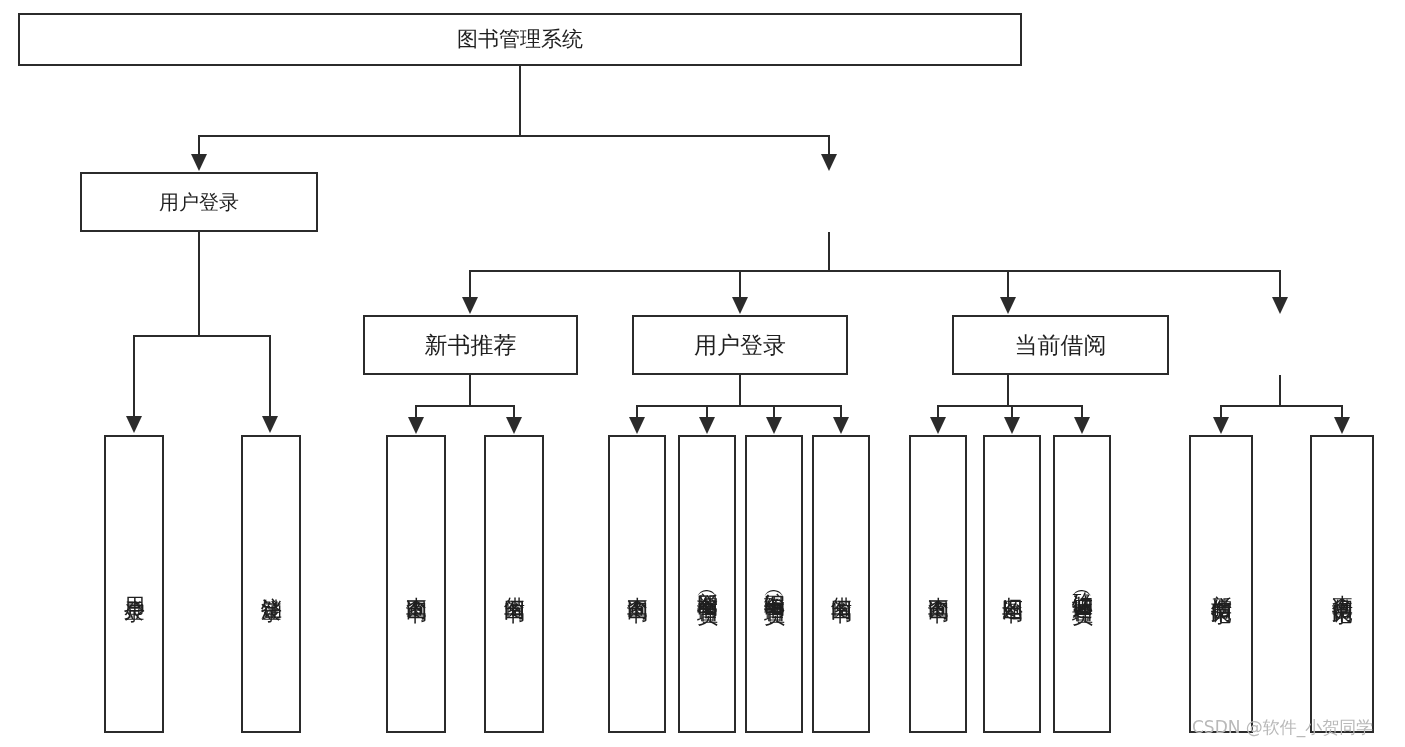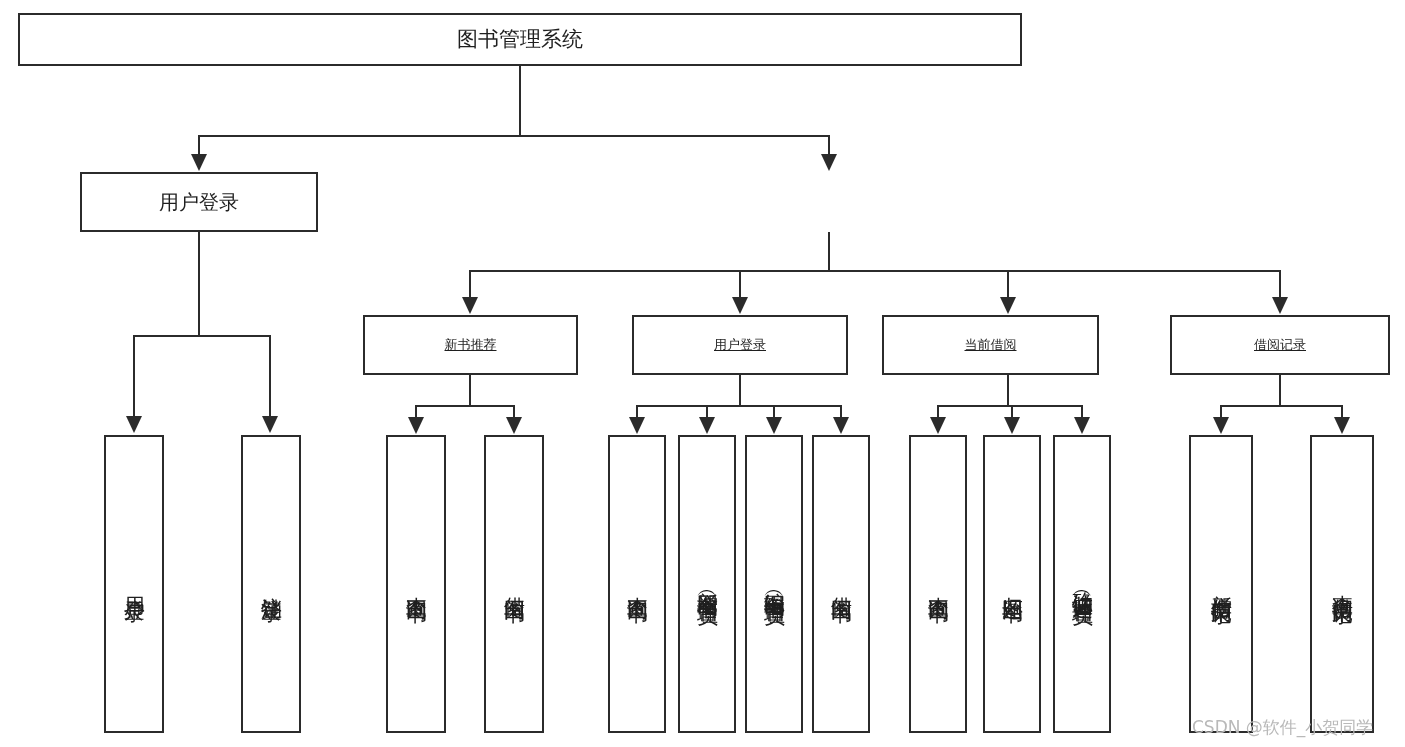--- a/index.html
+++ b/index.html
@@ -28,21 +28,21 @@
     justify-content: center;
   }
   .node .label {
     color: #1f1f1f;
     text-align: right;
     line-height: 1.25;
     white-space: nowrap;
   }
   .node.root .label  { font-size: 21px; }
   .node.lvl1 .label  { font-size: 20px; }
-  .node.lvl2 .label  { font-size: 13px; text-decoration: underline; }
+  .node.lvl2 .label  { font-size: 23px; }
 
   
   .node.leaf {
     align-items: center;
     justify-content: center;
   }
   .node.leaf .label {
     writing-mode: vertical-rl;
     text-orientation: upright;
     font-size: 21px;
@@ -118,25 +118,22 @@
   <div class="arrow" style="left:1000px; top:297px;"></div>
   <div class="vline" style="left:1279px; top:270px; height:28px;"></div>
   <div class="arrow" style="left:1272px; top:297px;"></div>
 
   <div class="node lvl2" style="left:363px; top:315px; width:215px; height:60px;">
     <span class="label">新书推荐</span>
   </div>
   <div class="node lvl2" style="left:632px; top:315px; width:216px; height:60px;">
     <span class="label">用户登录</span>
   </div>
-  <div class="node lvl2" style="left:882px; top:315px; width:217px; height:60px;">
+  <div class="node lvl2" style="left:952px; top:315px; width:217px; height:60px;">
     <span class="label">当前借阅</span>
-  </div>
-  <div class="node lvl2" style="left:1170px; top:315px; width:220px; height:60px;">
-    <span class="label">借阅记录</span>
   </div>
 
   <div class="vline" style="left:469px; top:375px; height:32px;"></div>
   <div class="hline" style="left:415px; top:405px; width:99px;"></div>
   <div class="vline" style="left:415px; top:405px; height:13px;"></div>
   <div class="arrow" style="left:408px; top:417px;"></div>
   <div class="vline" style="left:513px; top:405px; height:13px;"></div>
   <div class="arrow" style="left:506px; top:417px;"></div>
 
   <div class="vline" style="left:739px; top:375px; height:32px;"></div>

